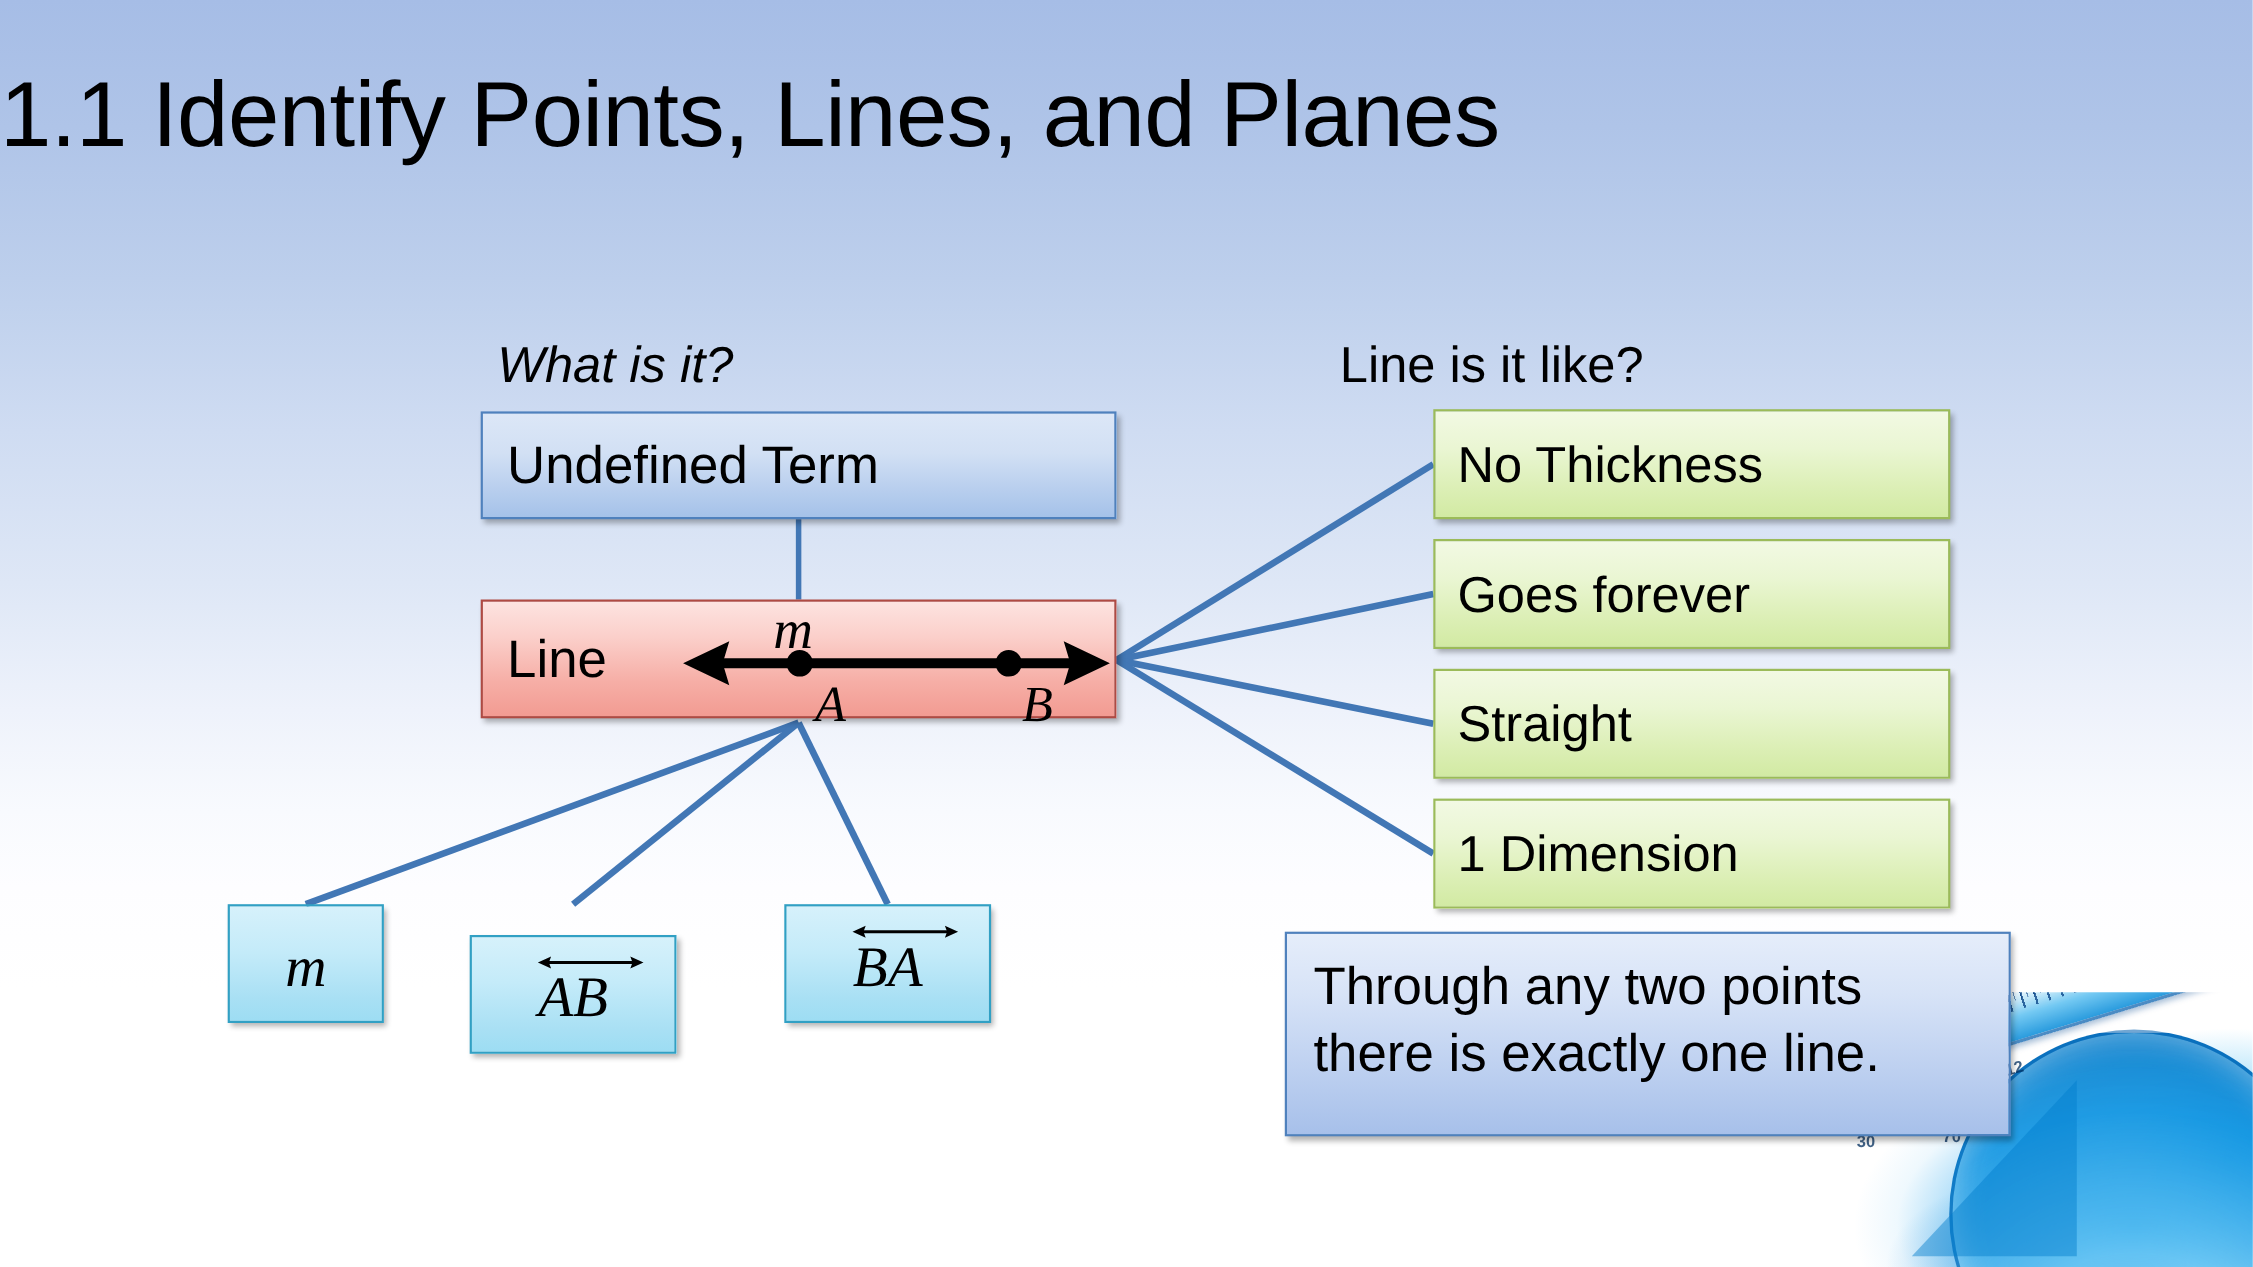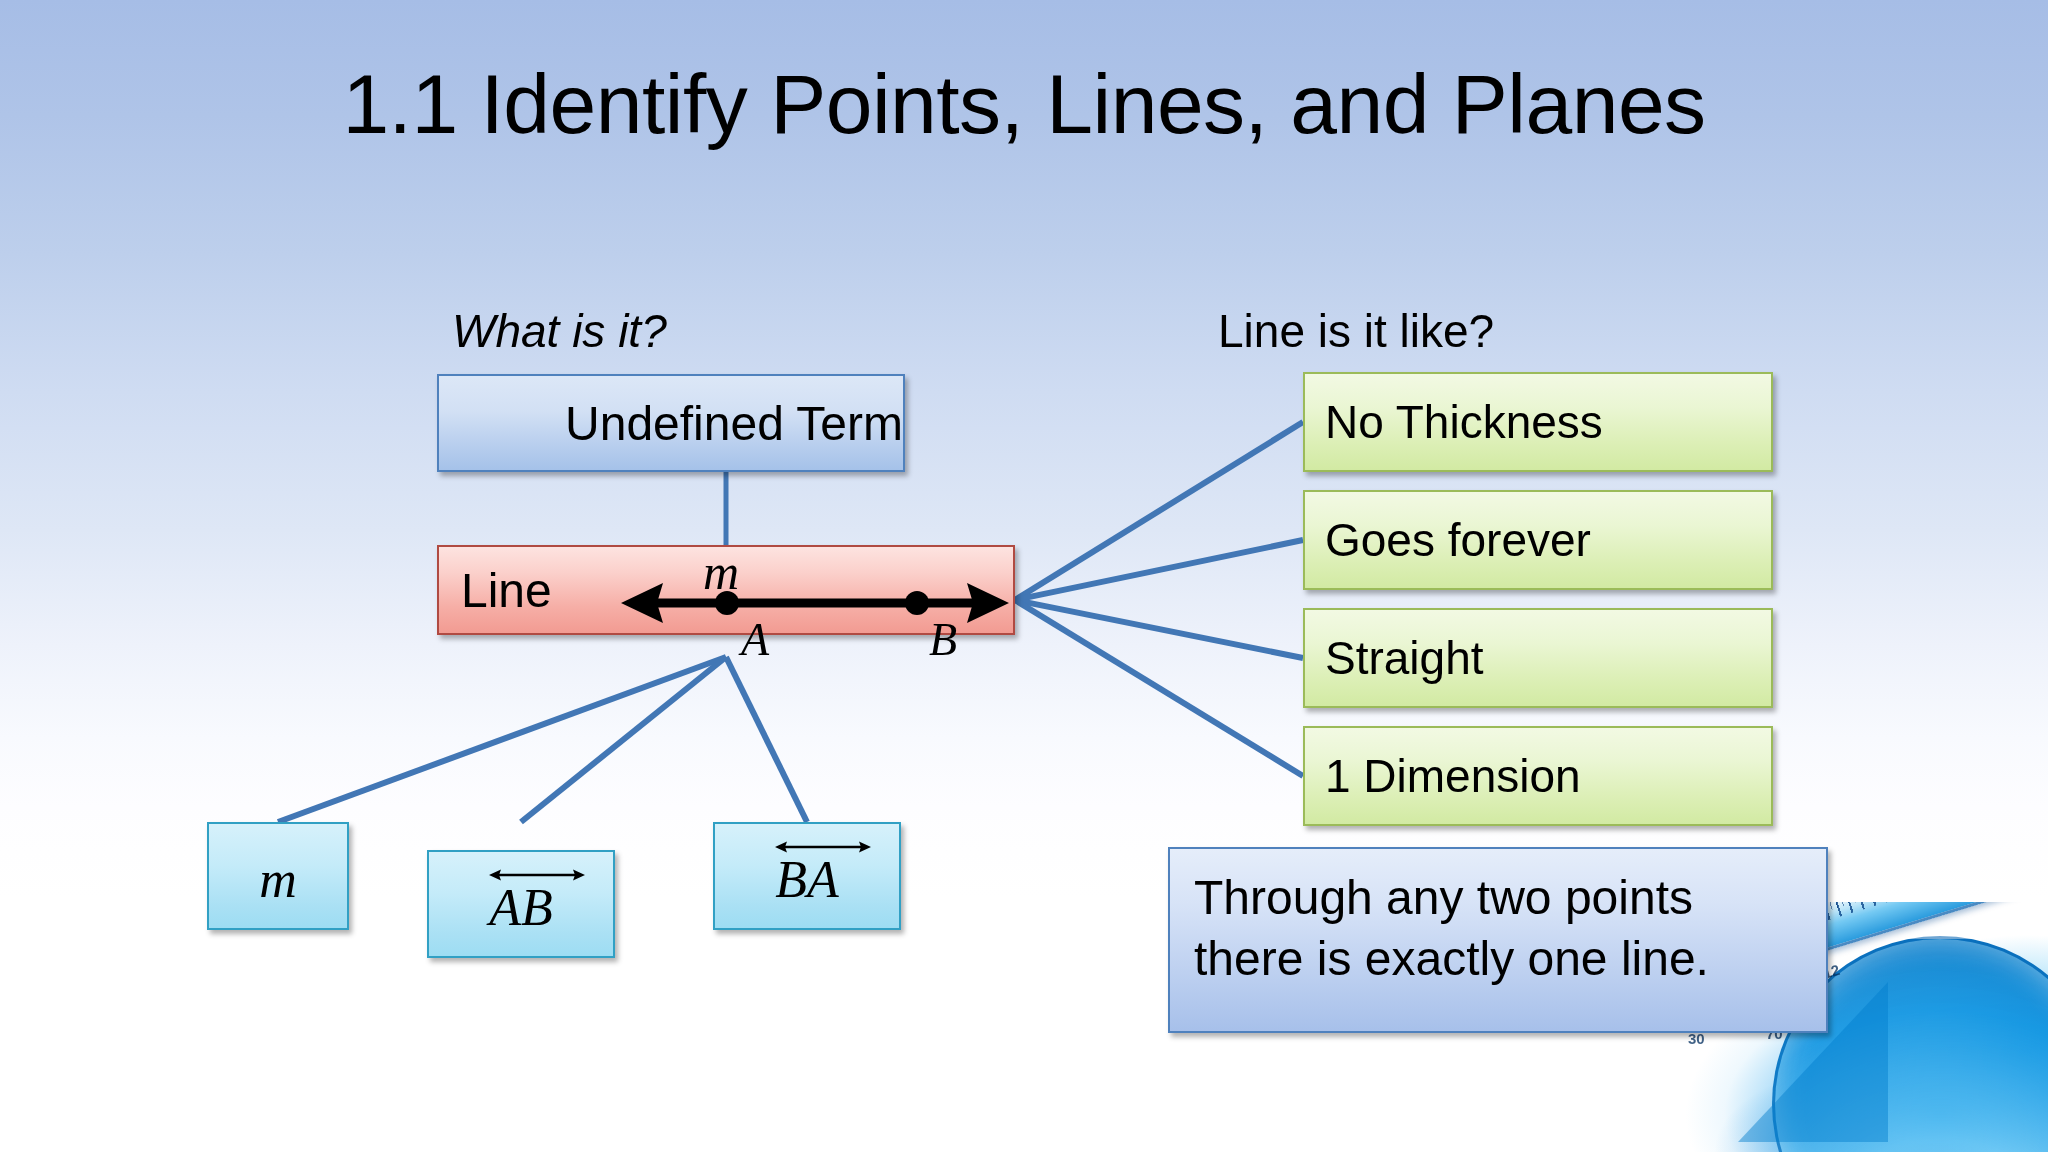--- a/index.html
+++ b/index.html
@@ -105,21 +105,21 @@
     font-size: 15px;
     font-weight: bold;
   }
 
   
   #page-title {
     position: absolute;
     left: 0;
     top: 62px;
     width: 2048px;
-    text-align: center;
+    text-align: left;
     font-size: 84px;
     line-height: 1;
     color: #000000;
     font-weight: normal;
     letter-spacing: -0.5px;
   }
 
   
   .q-label {
     position: absolute;
@@ -148,32 +148,31 @@
     color: #000000;
     box-shadow: 3px 4px 5px rgba(0,0,0,0.30);
   }
   .node .label {
     white-space: nowrap;
   }
 
   
   #box-undefined {
     left: 437px;  top: 374px;
-    width: 468px; height: 98px;
+    width: 578px; height: 98px;
     background: linear-gradient(to bottom, #dce7f7 0%, #d2e0f4 38%, #b9cfee 72%, #a5c2e9 100%);
     border: 2px solid #4f81bd;
     padding-left: 22px;
-    justify-content: flex-end;
   }
   #box-undefined .label { font-size: 48px; }
 
   
   #box-line {
     left: 437px;  top: 545px;
-    width: 578px; height: 90px;
+    width: 578px; height: 108px;
     background: linear-gradient(to bottom, #fde3e0 0%, #fbd0cb 30%, #f6aea6 70%, #f29b92 100%);
     border: 2px solid #b04a42;
     padding-left: 22px;
   }
   #box-line .label { font-size: 48px; }
   #line-figure {
     position: absolute;
     left: 178px; top: -6px;
     width: 396px; height: 122px;
   }

